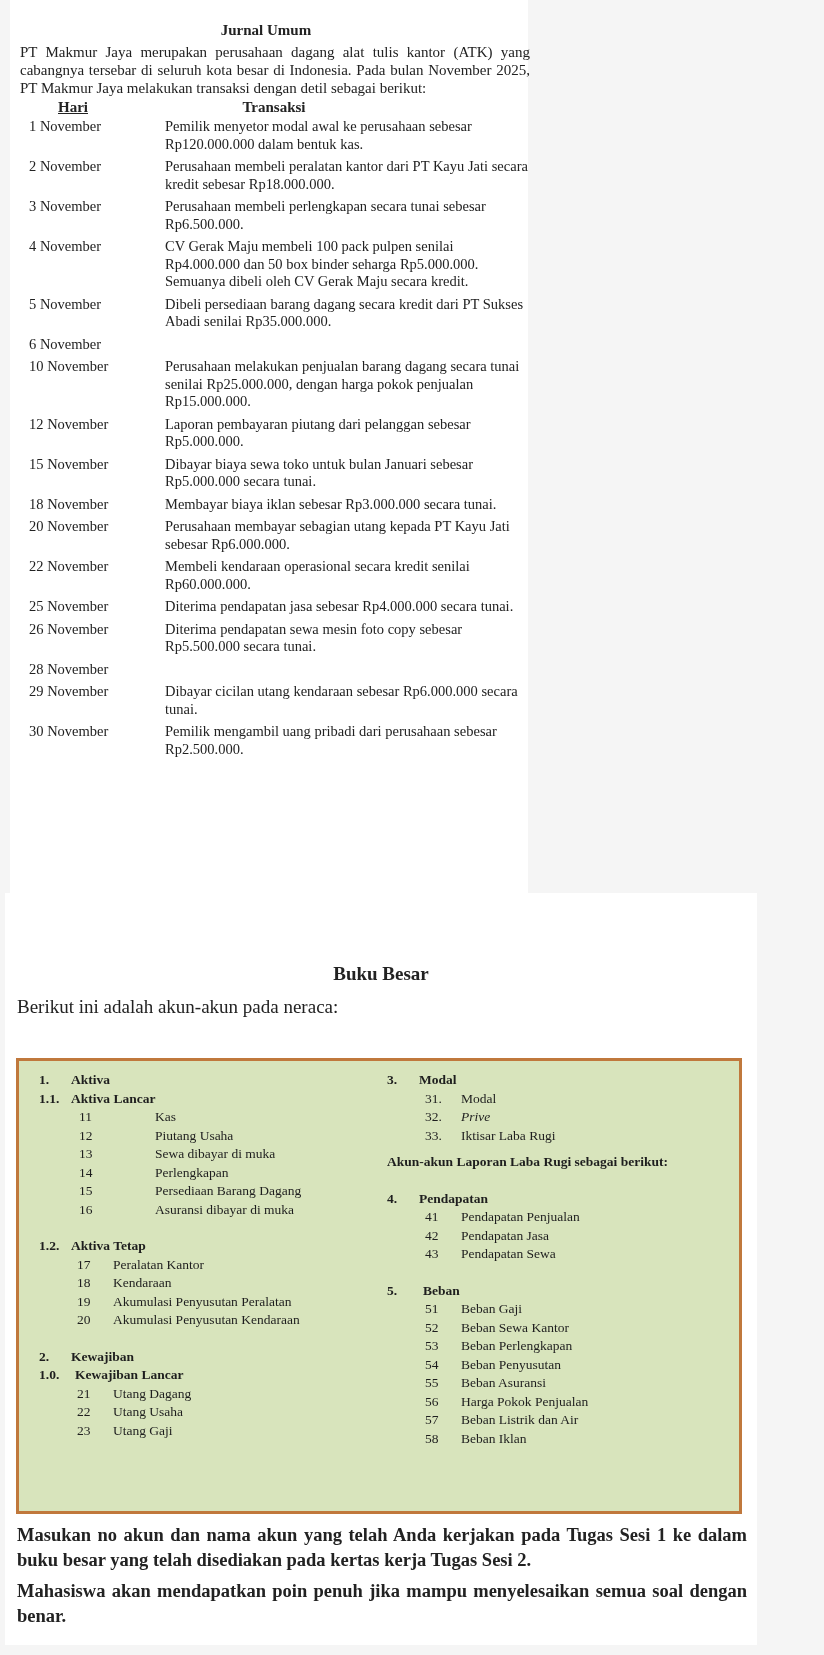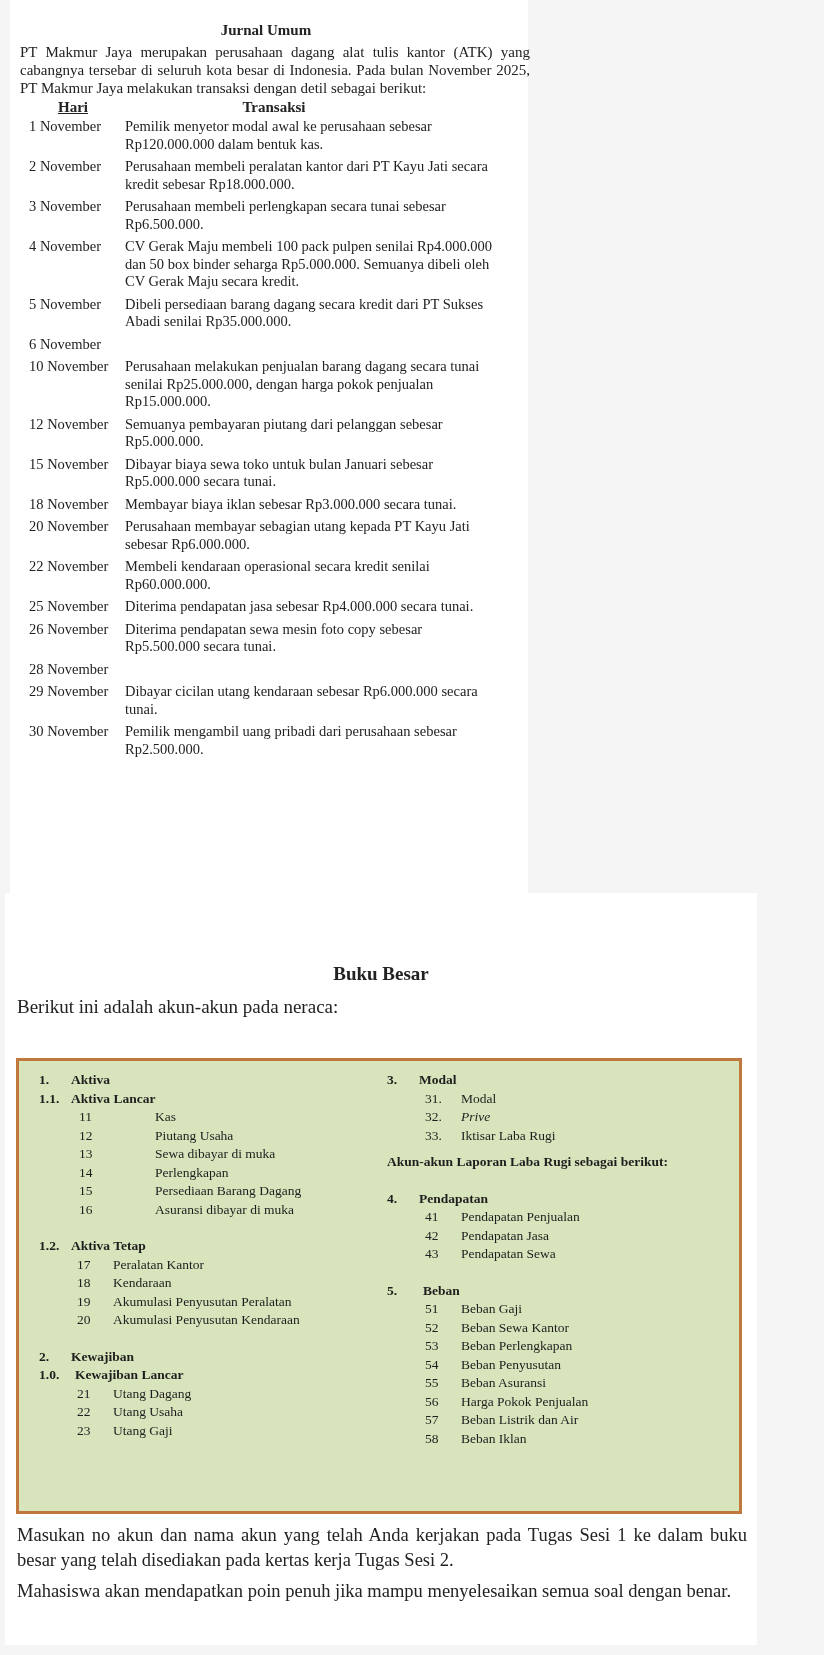--- a/index.html
+++ b/index.html
@@ -14,21 +14,21 @@
   }
   .card2 {
     position:absolute; left:5px; top:893px; width:752px; height:752px;
     background:#fff; box-sizing:border-box;
   }
   .title1 { text-align:center; font-weight:bold; font-size:15px; margin:0 0 4px 0; padding-right:16px; }
   .intro { font-size:15px; line-height:18px; text-align:justify; width:510px; margin:0; }
   .thead { display:flex; font-weight:bold; font-size:15px; margin-top:2px; height:19px; }
   .thead .c1 { width:100px; padding-left:38px; box-sizing:border-box;text-decoration:underline; }
   .thead .c2 { flex:1; text-align:center; padding-right:100px; }
-  .row { display:flex; font-size:14.5px; line-height:17.5px; margin-bottom:5px; }
+  .row { display:flex; font-size:14.5px; line-height:17.5px; margin-bottom:5px;gap:40px; }
   .row .day { width:103px; flex:none; padding-left:9px; box-sizing:border-box; white-space:nowrap; }
   .row .desc { width:370px; padding-left:2px; }
   .title2 { position:absolute; top:70px; left:0; width:100%; text-align:center; font-weight:bold; font-size:19px; }
   .sub2 { position:absolute; top:103px; left:12px; font-size:19px; }
   .greenbox {
     position:absolute; left:11px; top:165px; width:726px; height:456px;
     background:#d8e4bc; border:3px solid #c0783c; box-sizing:border-box;
     font-size:13.5px; line-height:18.5px; color:#1e1e1e;
   }
   .col { position:absolute; top:10px; }
@@ -38,21 +38,21 @@
   .hd .n { width:32px; flex:none; }
   .hd.sub .n { width:32px; }
   .acct { display:flex; padding-left:40px;gap:36px; }
   .acct .n { width:40px; flex:none; }
   .acct2 { display:flex; padding-left:38px; }
   .acct2 .n { width:36px; flex:none; }
   .gap { height:18px; }
   .note { font-weight:bold; text-align:justify; text-align-last:left; width:318px; margin-top:8px; }
   .prive { font-style:italic; }
   .outro { position:absolute; left:12px; top:630px; width:730px; font-size:18.5px; line-height:25px; }
-  .outro p { margin:0 0 6px 0; text-align:justify; }
+  .outro p { margin:0 0 6px 0; text-align:justify;font-weight:bold; }
 </style>
 </head>
 <body>
 
 <div class="card1">
   <div class="title1">Jurnal Umum</div>
   <p class="intro">PT Makmur Jaya merupakan perusahaan dagang alat tulis kantor (ATK) yang cabangnya tersebar di seluruh kota besar di Indonesia. Pada bulan November 2025, PT Makmur Jaya melakukan transaksi dengan detil sebagai berikut:</p>
   <div class="thead">
     <div class="c1">Hari</div>
     <div class="c2">Transaksi</div>
@@ -80,21 +80,21 @@
       </div>
     <div class="row">
         <div class="day">6 November</div>
       </div>
     <div class="row">
         <div class="day">10 November</div>
         <div class="desc">Perusahaan melakukan penjualan barang dagang secara tunai senilai Rp25.000.000, dengan harga pokok penjualan Rp15.000.000.</div>
       </div>
     <div class="row">
         <div class="day">12 November</div>
-        <div class="desc">Semuanya pembayaran piutang dari pelanggan sebesar Rp5.000.000.</div>
+        <div class="desc">Laporan pembayaran piutang dari pelanggan sebesar Rp5.000.000.</div>
       </div>
     <div class="row">
         <div class="day">15 November</div>
         <div class="desc">Dibayar biaya sewa toko untuk bulan Januari sebesar Rp5.000.000 secara tunai.</div>
       </div>
     <div class="row">
         <div class="day">18 November</div>
         <div class="desc">Membayar biaya iklan sebesar Rp3.000.000 secara tunai.</div>
       </div>
     <div class="row">

